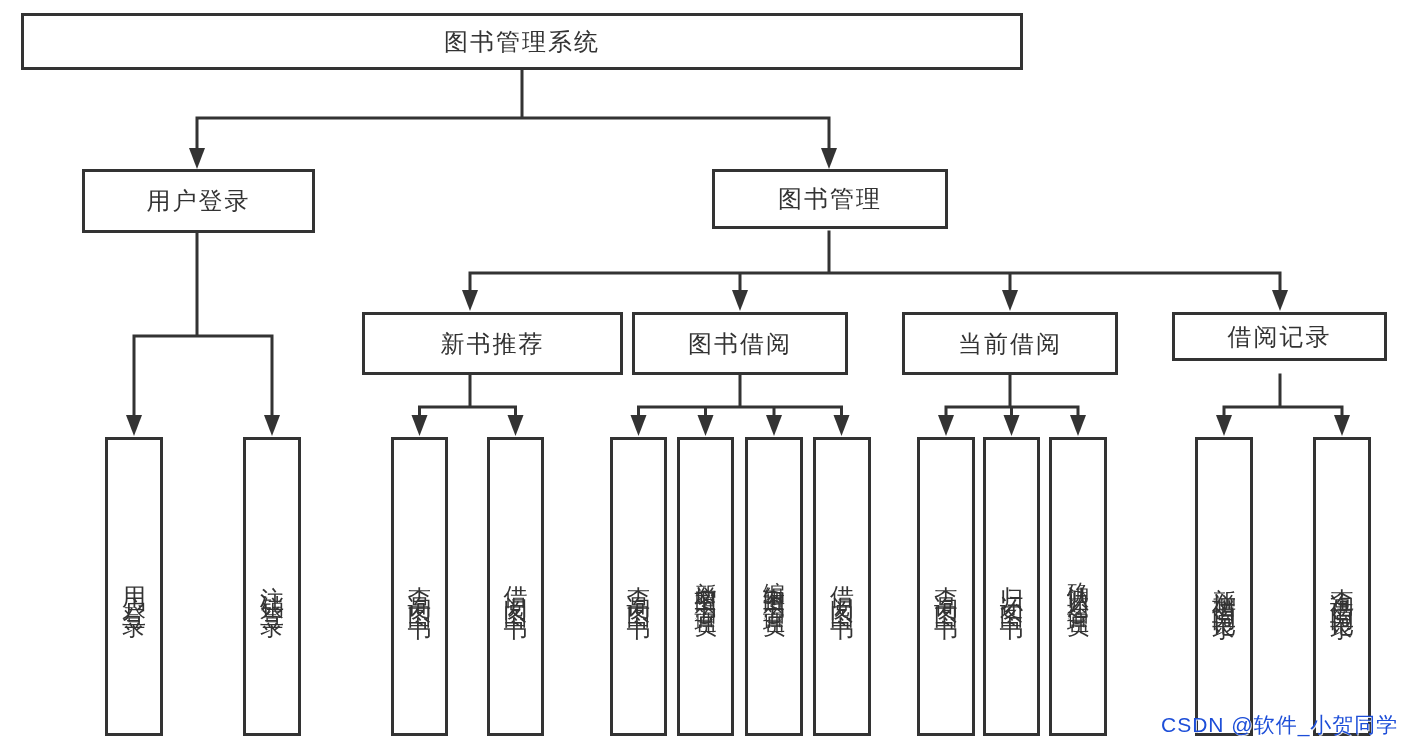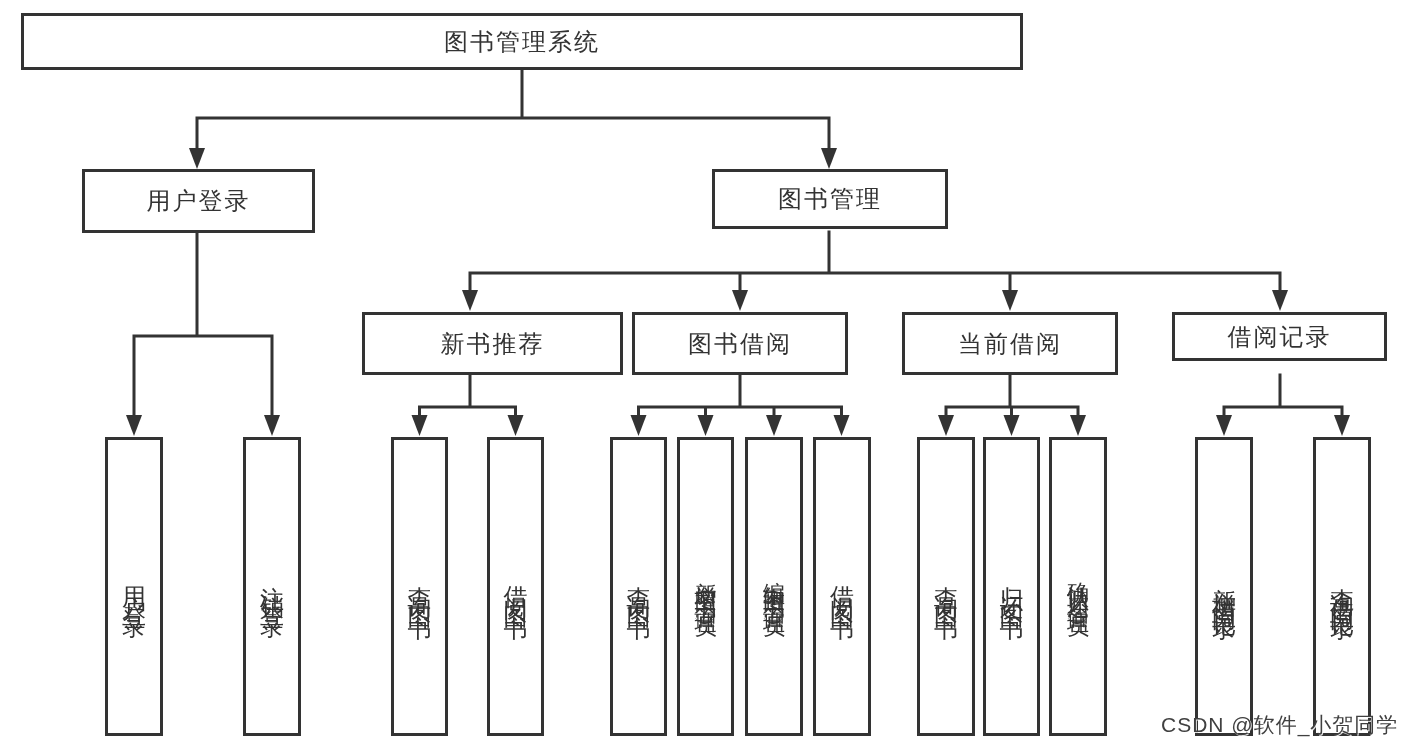--- a/index.html
+++ b/index.html
@@ -49,21 +49,21 @@
   }
   .sp4 { letter-spacing: 10px; }
   .sp6 { letter-spacing: 6px; }
   .sp9 { letter-spacing: 5px; font-size: 22px; }
   .watermark {
     position: absolute;
     left: 1161px;
     top: 711px;
     font-size: 21px;
     letter-spacing: 1px;
-    color: #404040;
+    color: #1d4ed8;
     text-shadow: 1px 1px 0 rgba(255,255,255,0.85);
     white-space: nowrap;
     z-index: 5;
   }
 </style>
 </head>
 <body>
 
 <div class="stage">
 

